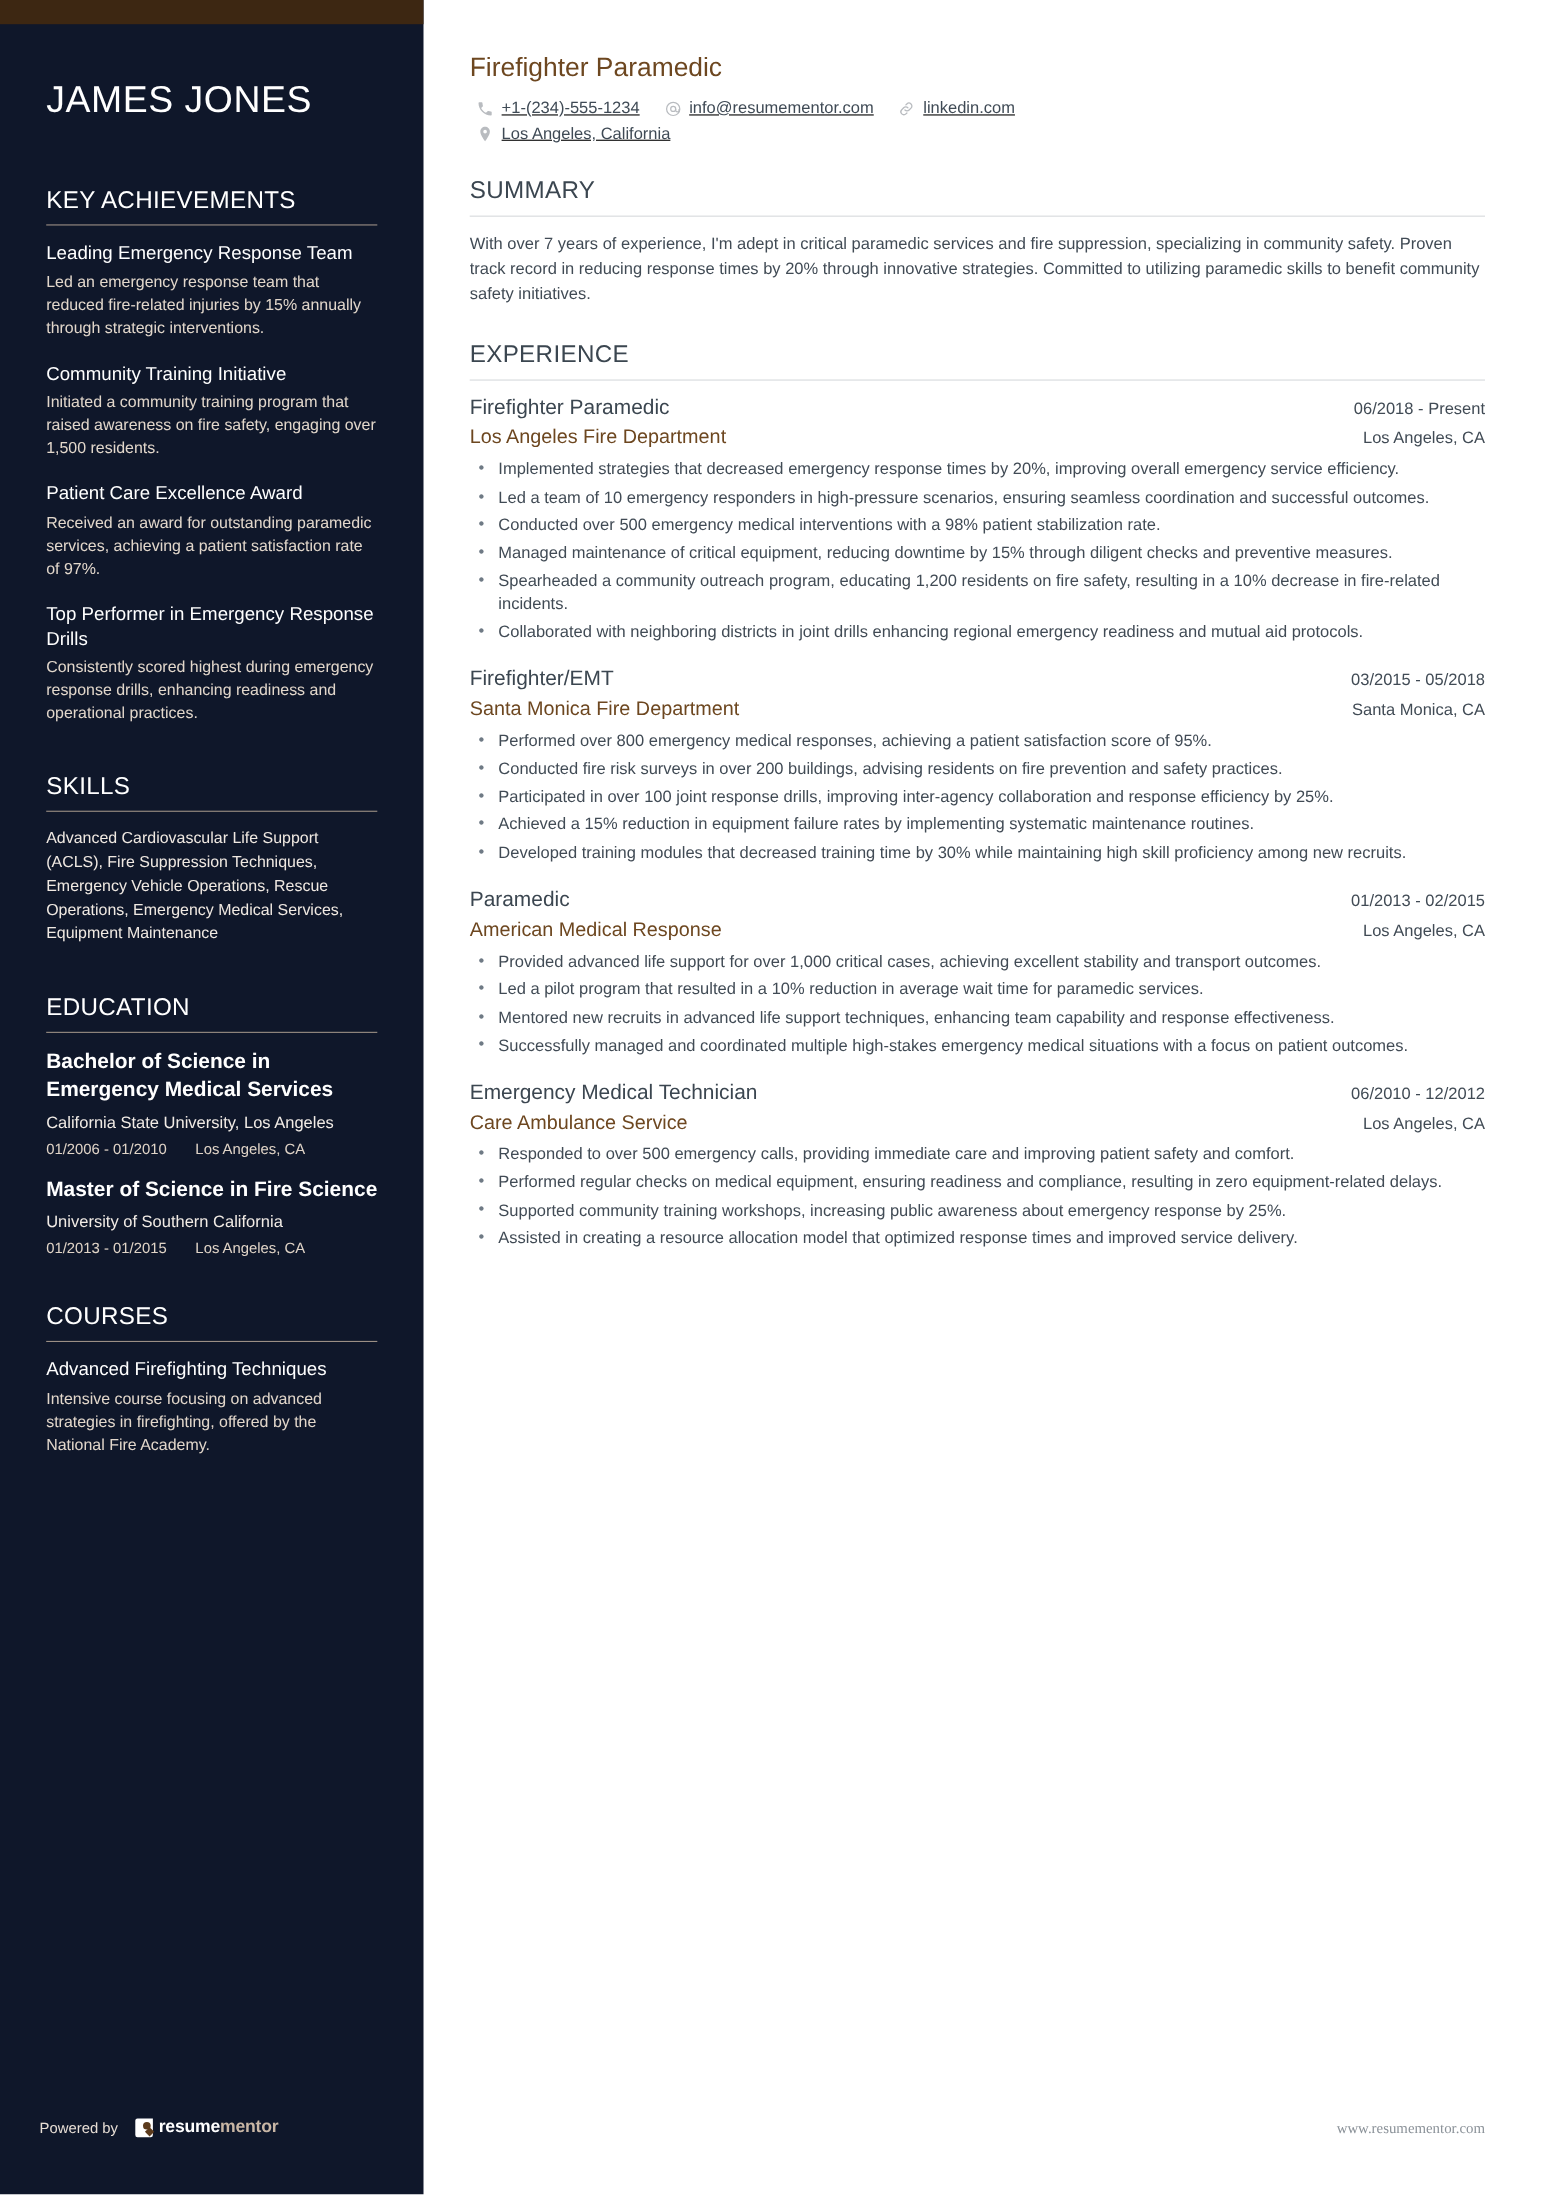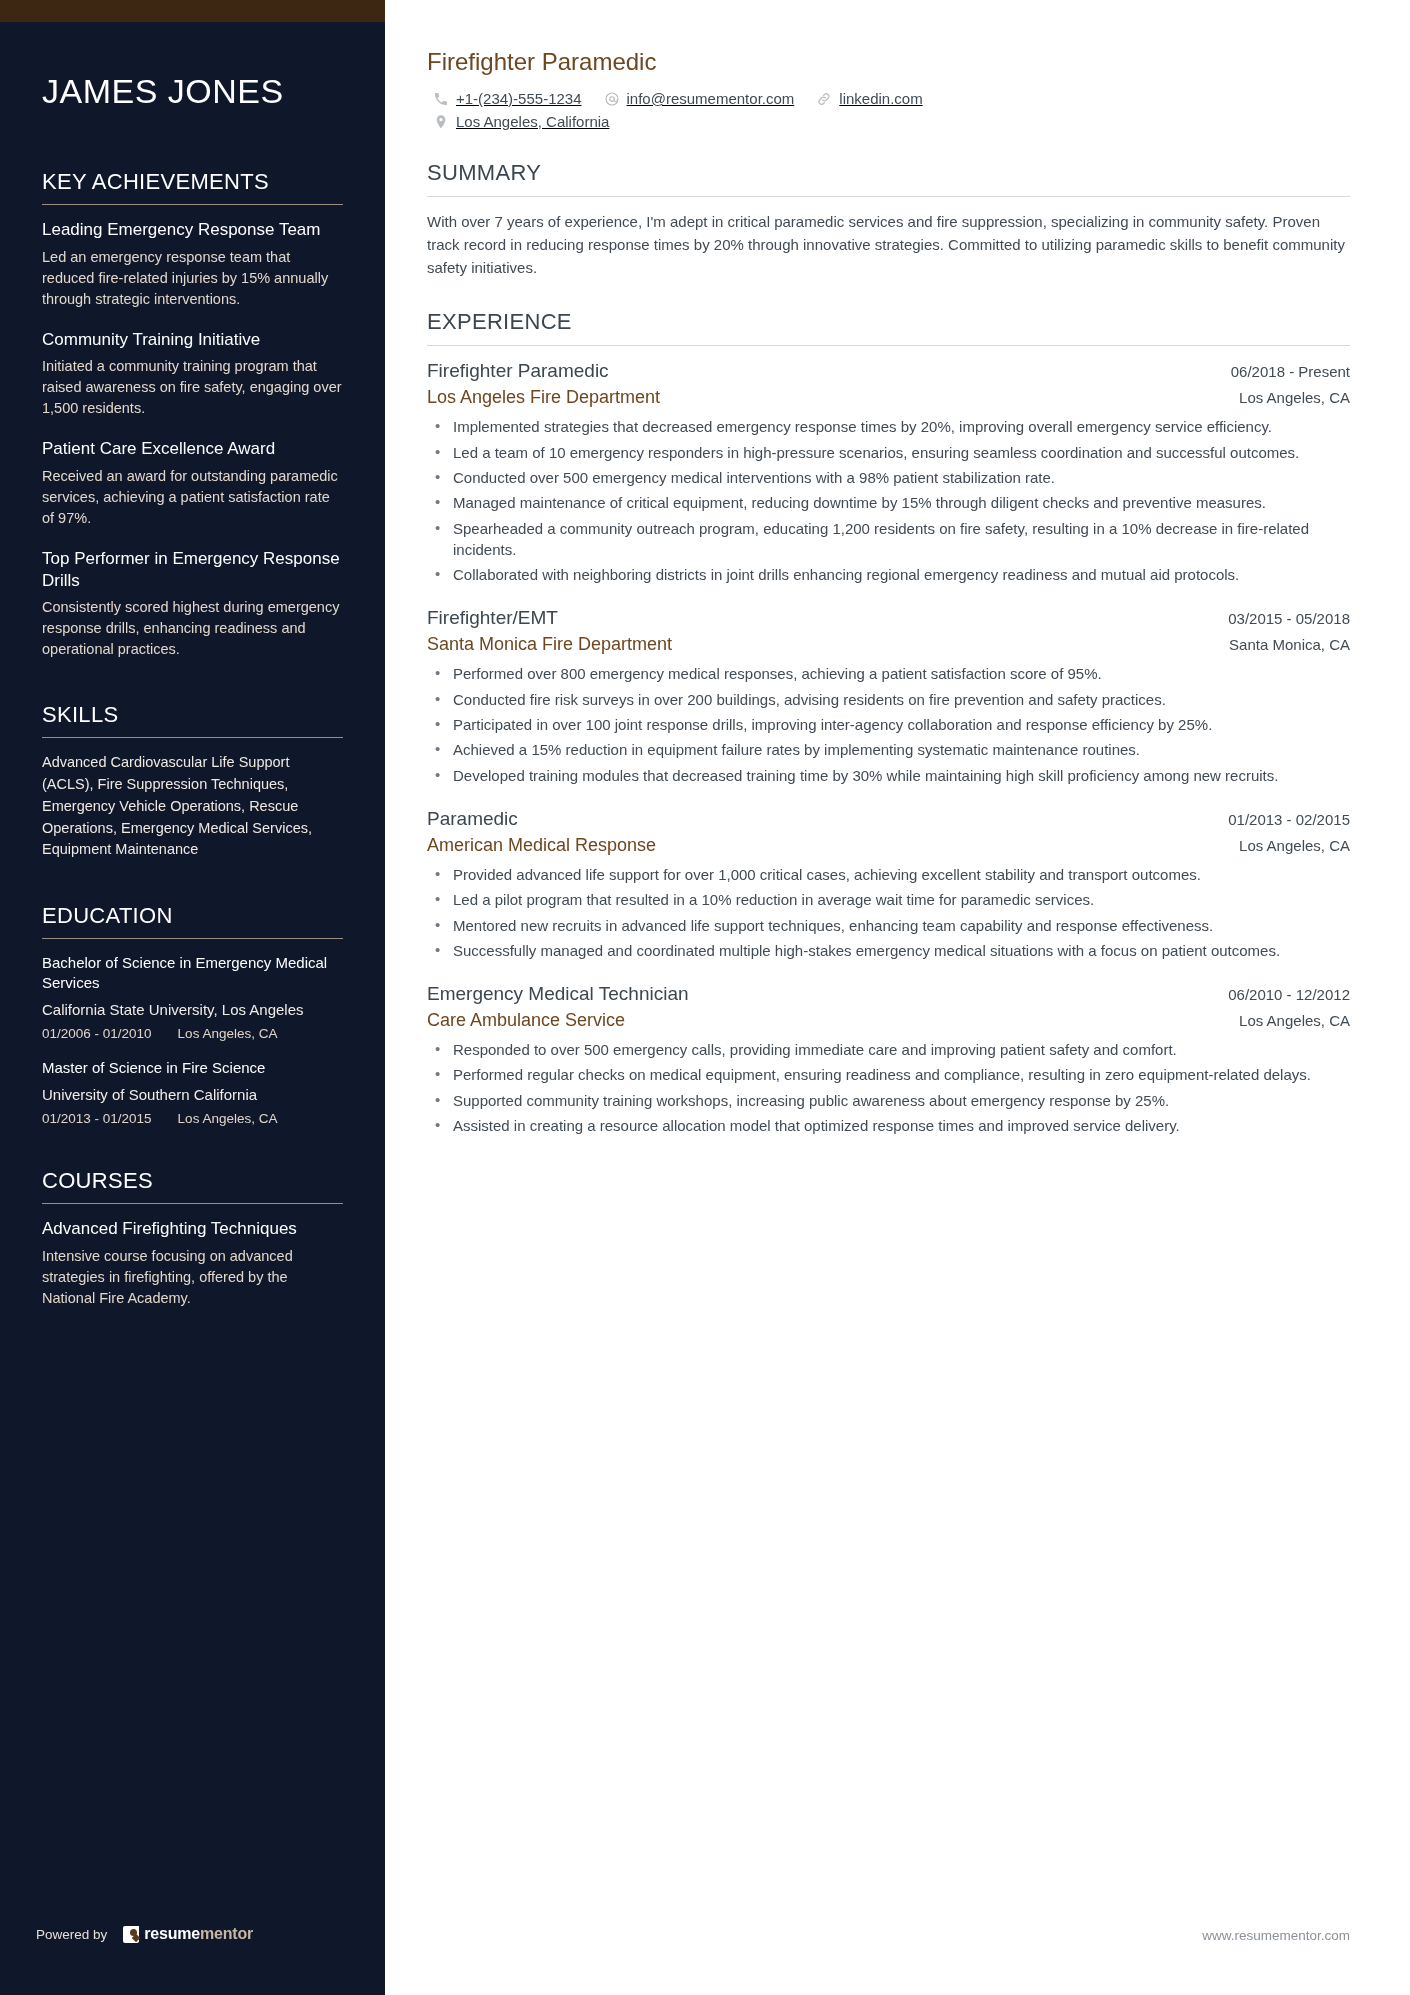--- a/index.html
+++ b/index.html
@@ -50,21 +50,21 @@
     margin-bottom:5px;
   }
   .ach-desc {
     font-size:14.5px; color:#e2d7cb; line-height:1.45;
   }
   .skills-text {
     font-size:14.5px; color:#f0e9e2; line-height:1.5;
   }
   .edu { margin-bottom:17px; }
   .edu-degree {
-    font-size:15px; font-weight:400; color:#ffffff; line-height:1.33;
+    font-size:19px; font-weight:700; color:#ffffff; line-height:1.33;
     margin-bottom:6px;
   }
   .edu-school {
     font-size:15px; color:#f2ece6; line-height:1.4; margin-bottom:6px;
   }
   .edu-meta {
     display:flex; gap:26px;
     font-size:13.5px; color:#e0d4c7;
   }
   .course-title {
@@ -140,21 +140,21 @@
   ul.bullets li {
     position:relative; padding-left:26px; margin-bottom:4px;
     font-size:15px; line-height:1.42; color:#414b55;
   }
   ul.bullets li:before {
     content:"•"; position:absolute; left:8px; top:-1px;
     color:#6f7a85; font-size:15px;
   }
   .main-footer {
     position:absolute; right:60px; bottom:52px;
-    font-size:13.5px; color:#8b9299;
+    font-size:13.5px; color:#8b9299;font-family:Liberation Serif, serif;
   }
 </style>
 </head>
 <body>
 
 <aside class="sidebar">
   <div class="sidebar-topstrip"></div>
 
   <h1 class="name">JAMES JONES</h1>
 

